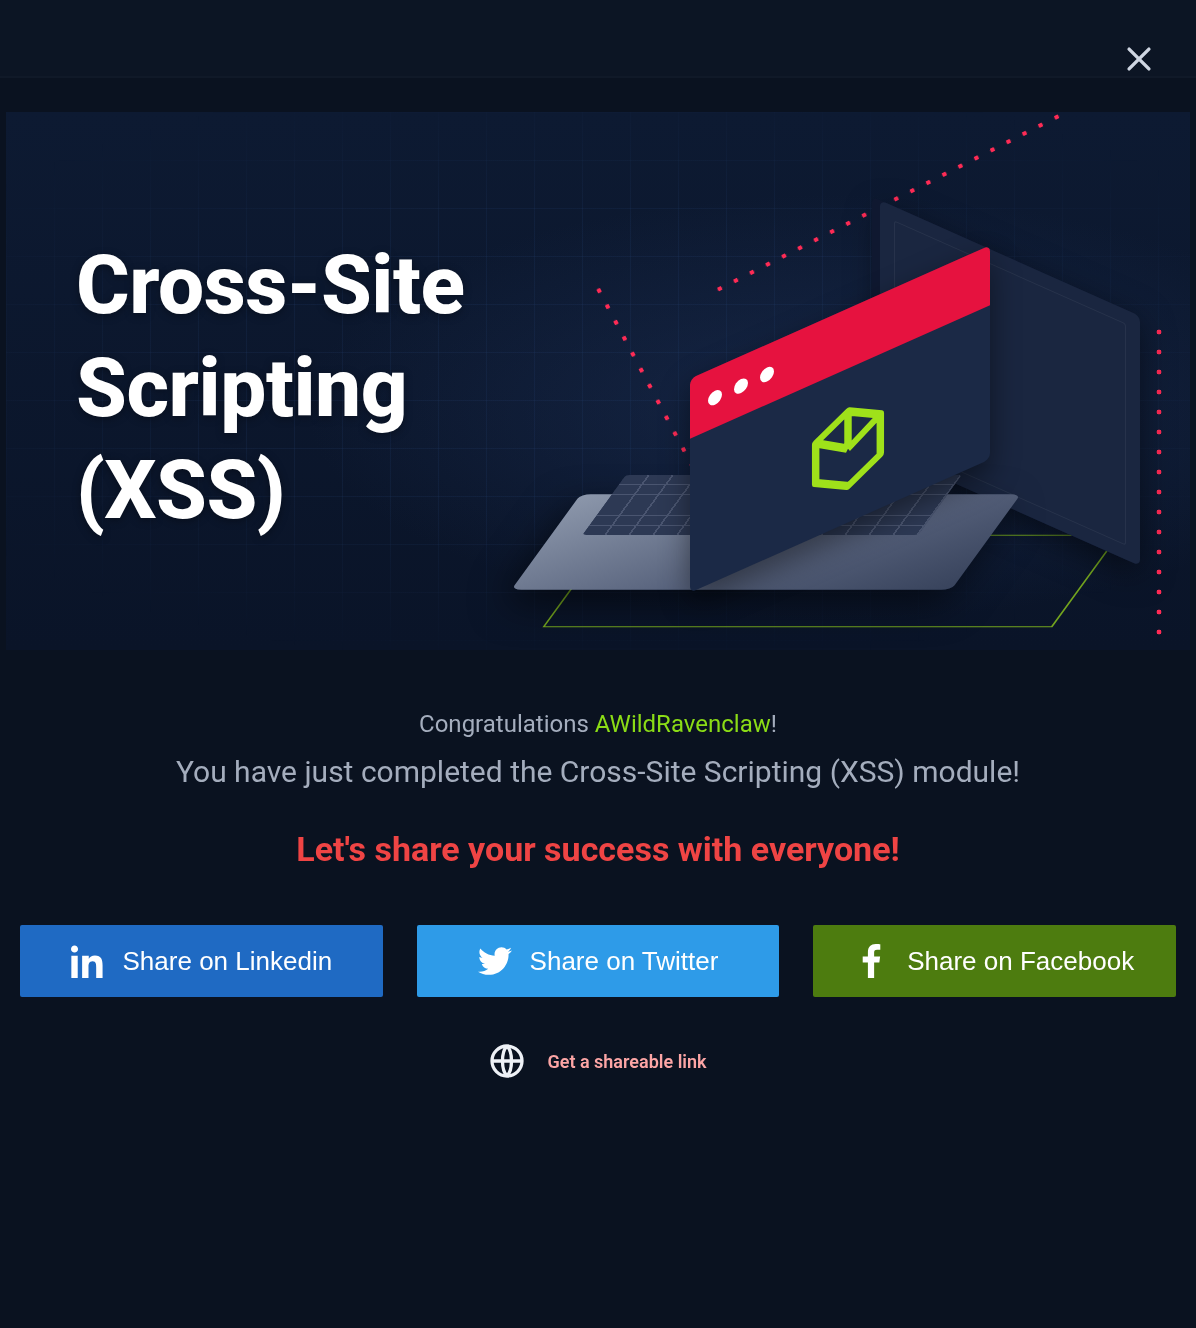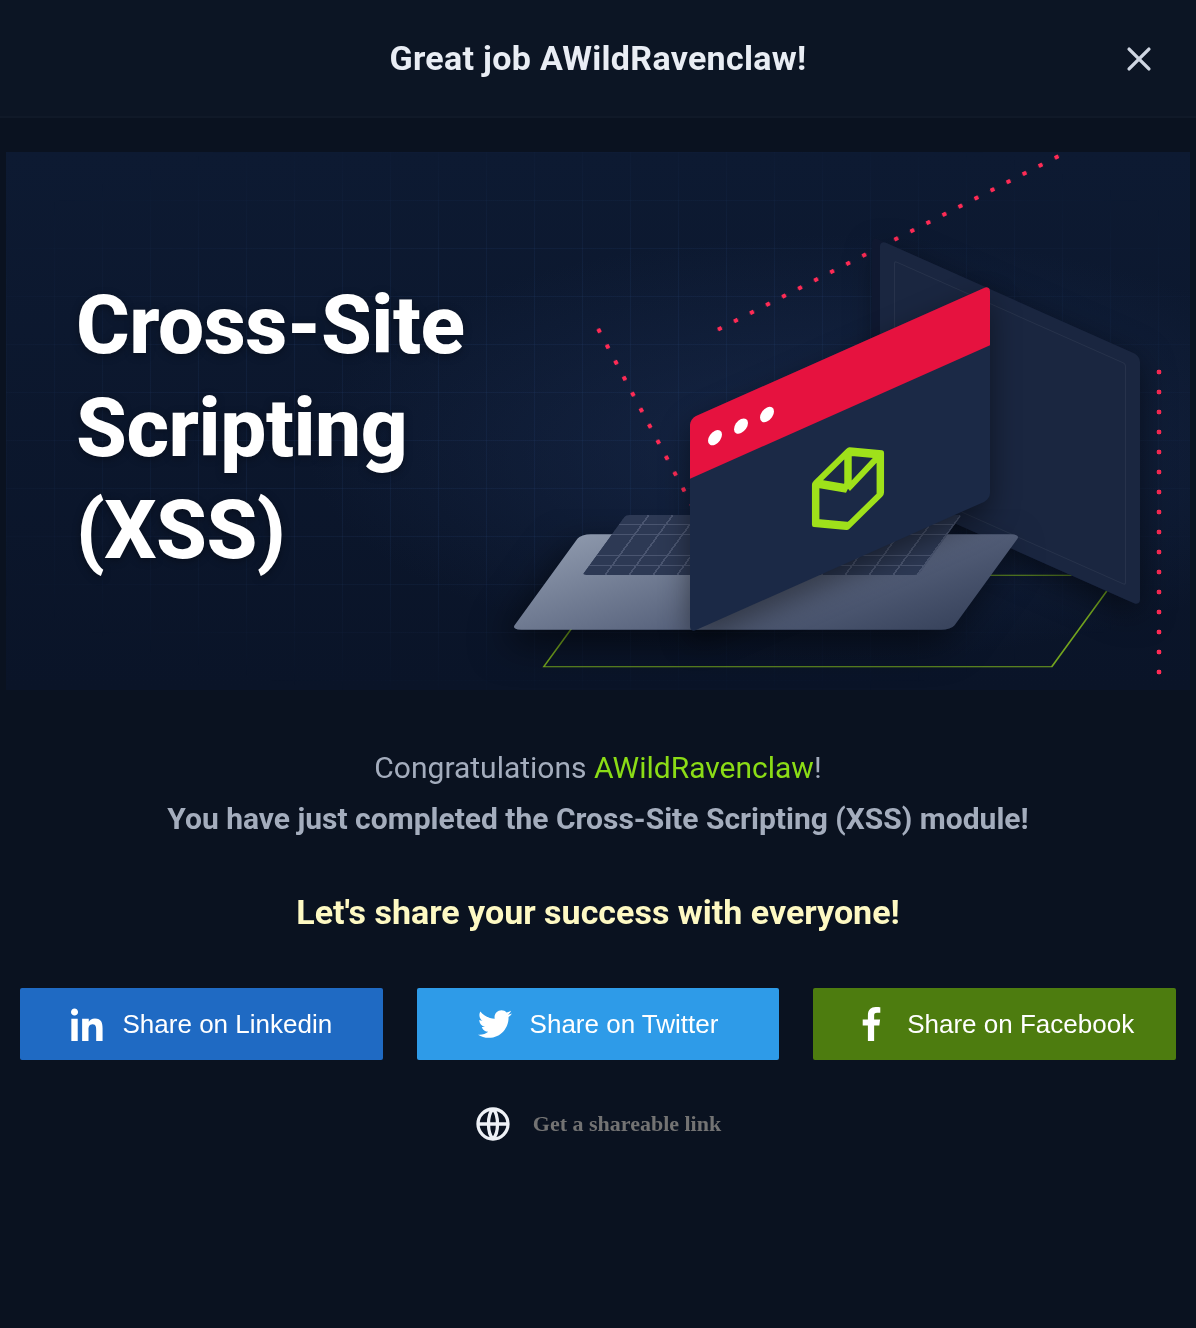--- a/index.html
+++ b/index.html
@@ -125,50 +125,49 @@
   .kbd { position:absolute; left:84px; top:288px; width:336px; height:130px;
     transform: skewX(-36deg) scaleY(0.46);
     background:
       repeating-linear-gradient(90deg, #2d3954 0 22px, #4a5570 22px 24px),
       repeating-linear-gradient(#2d3954 0 20px, #4a5570 20px 22px);
     background-blend-mode: lighten;
     border-radius:4px;
   }
 
   .congrats-block { margin-top: 60px; text-align:center; padding: 0 50px; }
-  .congrats-line { font-size: 30px; color:#a4adbd; font-weight:400; }
+  .congrats-line { font-size: 24px; color:#a4adbd; font-weight:400; }
   .congrats-line .accent { color:#8bdc16; }
-  .congrats-sub { margin-top: 16px; font-size: 30px; color:#a4adbd; font-weight:700; }
-
-  .share-heading { margin-top: 56px; text-align:center; font-size:34px; font-weight:700; color:#fef9c3; }
+  .congrats-sub { margin-top: 16px; font-size: 30px; color:#a4adbd; font-weight:400; }
+
+  .share-heading { margin-top: 40px; text-align:center; font-size:34px; font-weight:700; color:#ef4444; }
 
   .share-row { margin-top: 56px; display:flex; gap:34px; justify-content:center; padding:0 20px; }
   .share-btn {
     flex:1;
     height:72px;
     display:flex; align-items:center; justify-content:center; gap:18px;
     font-size:26px; font-weight:500; color:#fff;
     border:none; cursor:pointer; border-radius:2px;
   }
   .share-btn svg{ width:34px; height:34px; fill:#fff; }
   .linkedin{ background:#1f6ac3; }
   .twitter{ background:#2e9be8;text-align:right; }
   .facebook{ background:#4d7c0f; }
 
   .link-row{ margin-top:46px; display:flex; align-items:center; justify-content:center; gap:22px; cursor:pointer; }
   .link-row svg{ width:36px;height:36px; }
-  .link-row span{ font-size:22px; font-weight:600; color:#737373;font-family:Liberation Serif, serif; }
+  .link-row span{ font-size:18px; font-weight:600; color:#fca5a5; }
 </style>
 </head>
 <body>
 
 <div class="modal">
 
   <div class="modal-header">
-    <div class="modal-title">Great job AWildRavenclaw!</div>
     <div class="close-btn">
       <svg viewBox="0 0 24 24">
         <path d="M5 5 L19 19 M19 5 L5 19" stroke="currentColor" stroke-width="2.4" stroke-linecap="round" fill="none"></path>
       </svg>
     </div>
   </div>
 
   <div class="banner">
     <div class="circuit"></div>
     <div class="banner-title">Cross-Site

